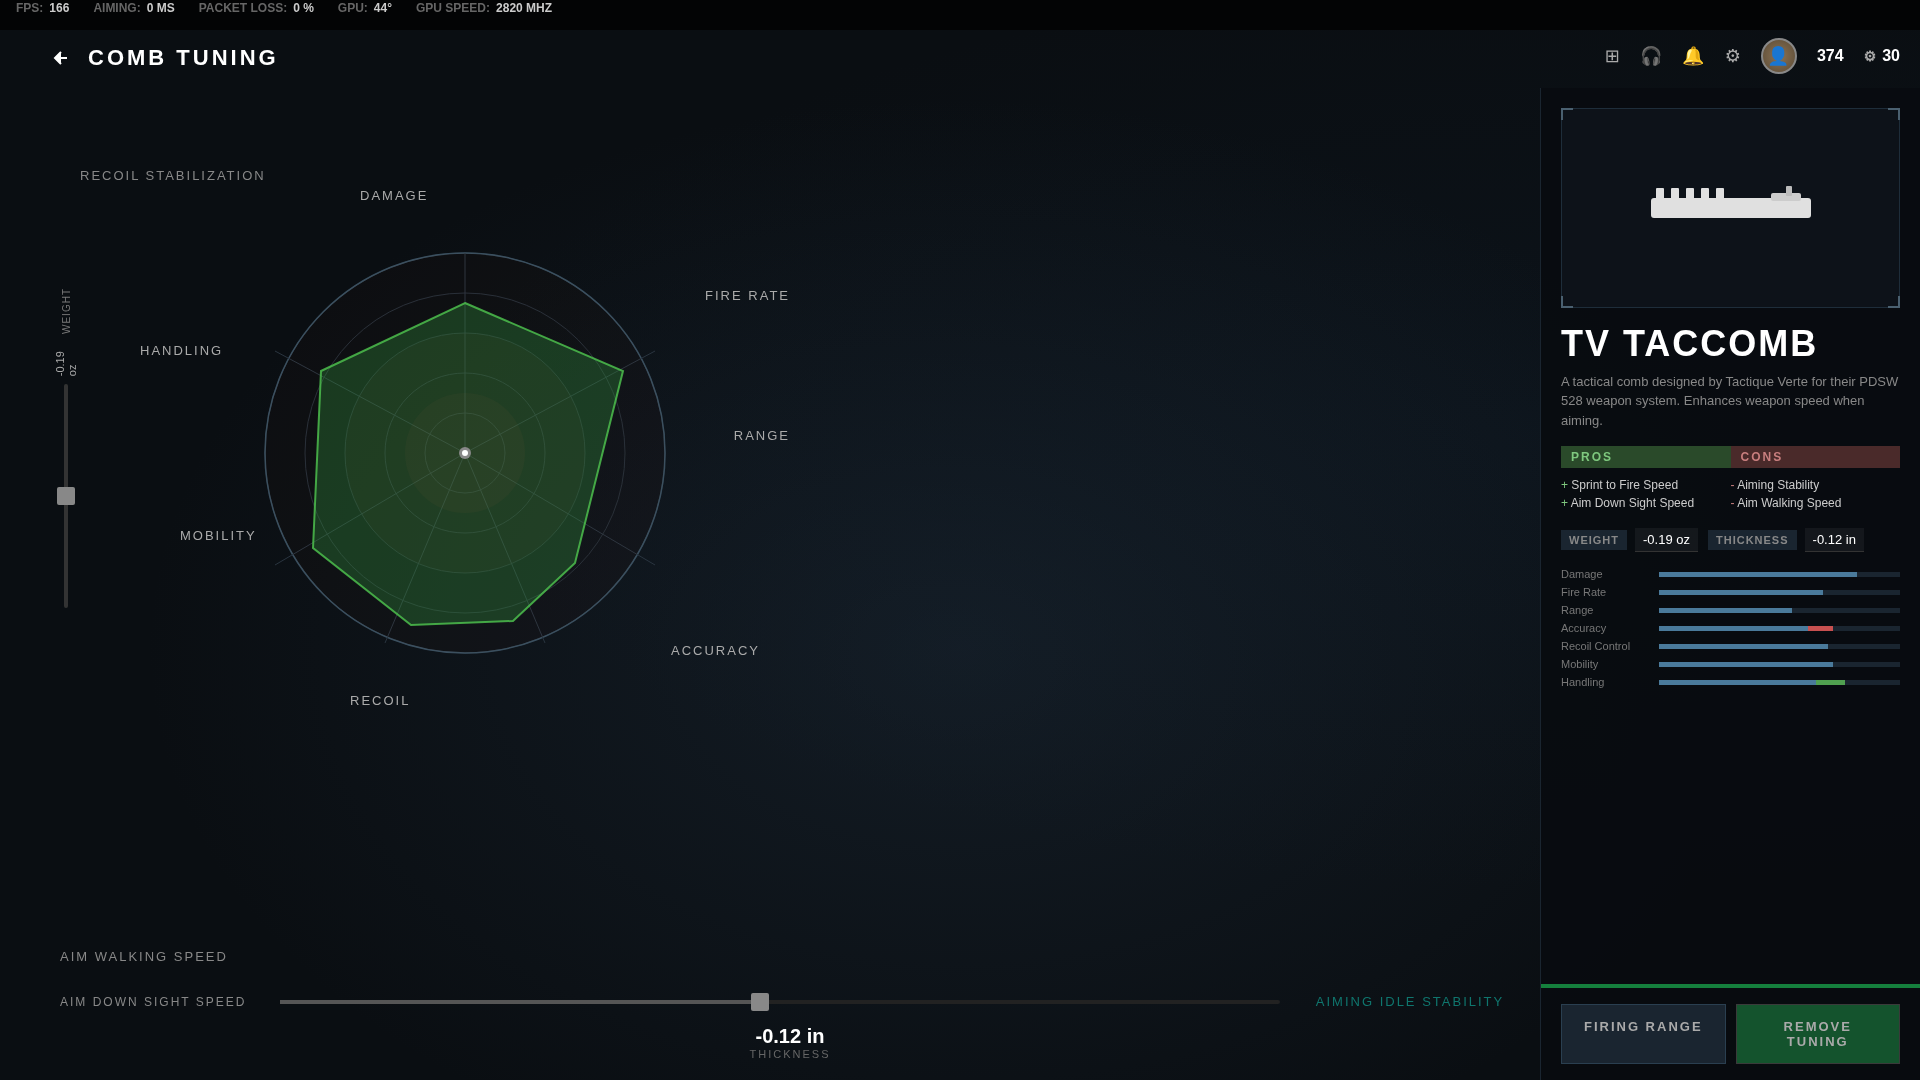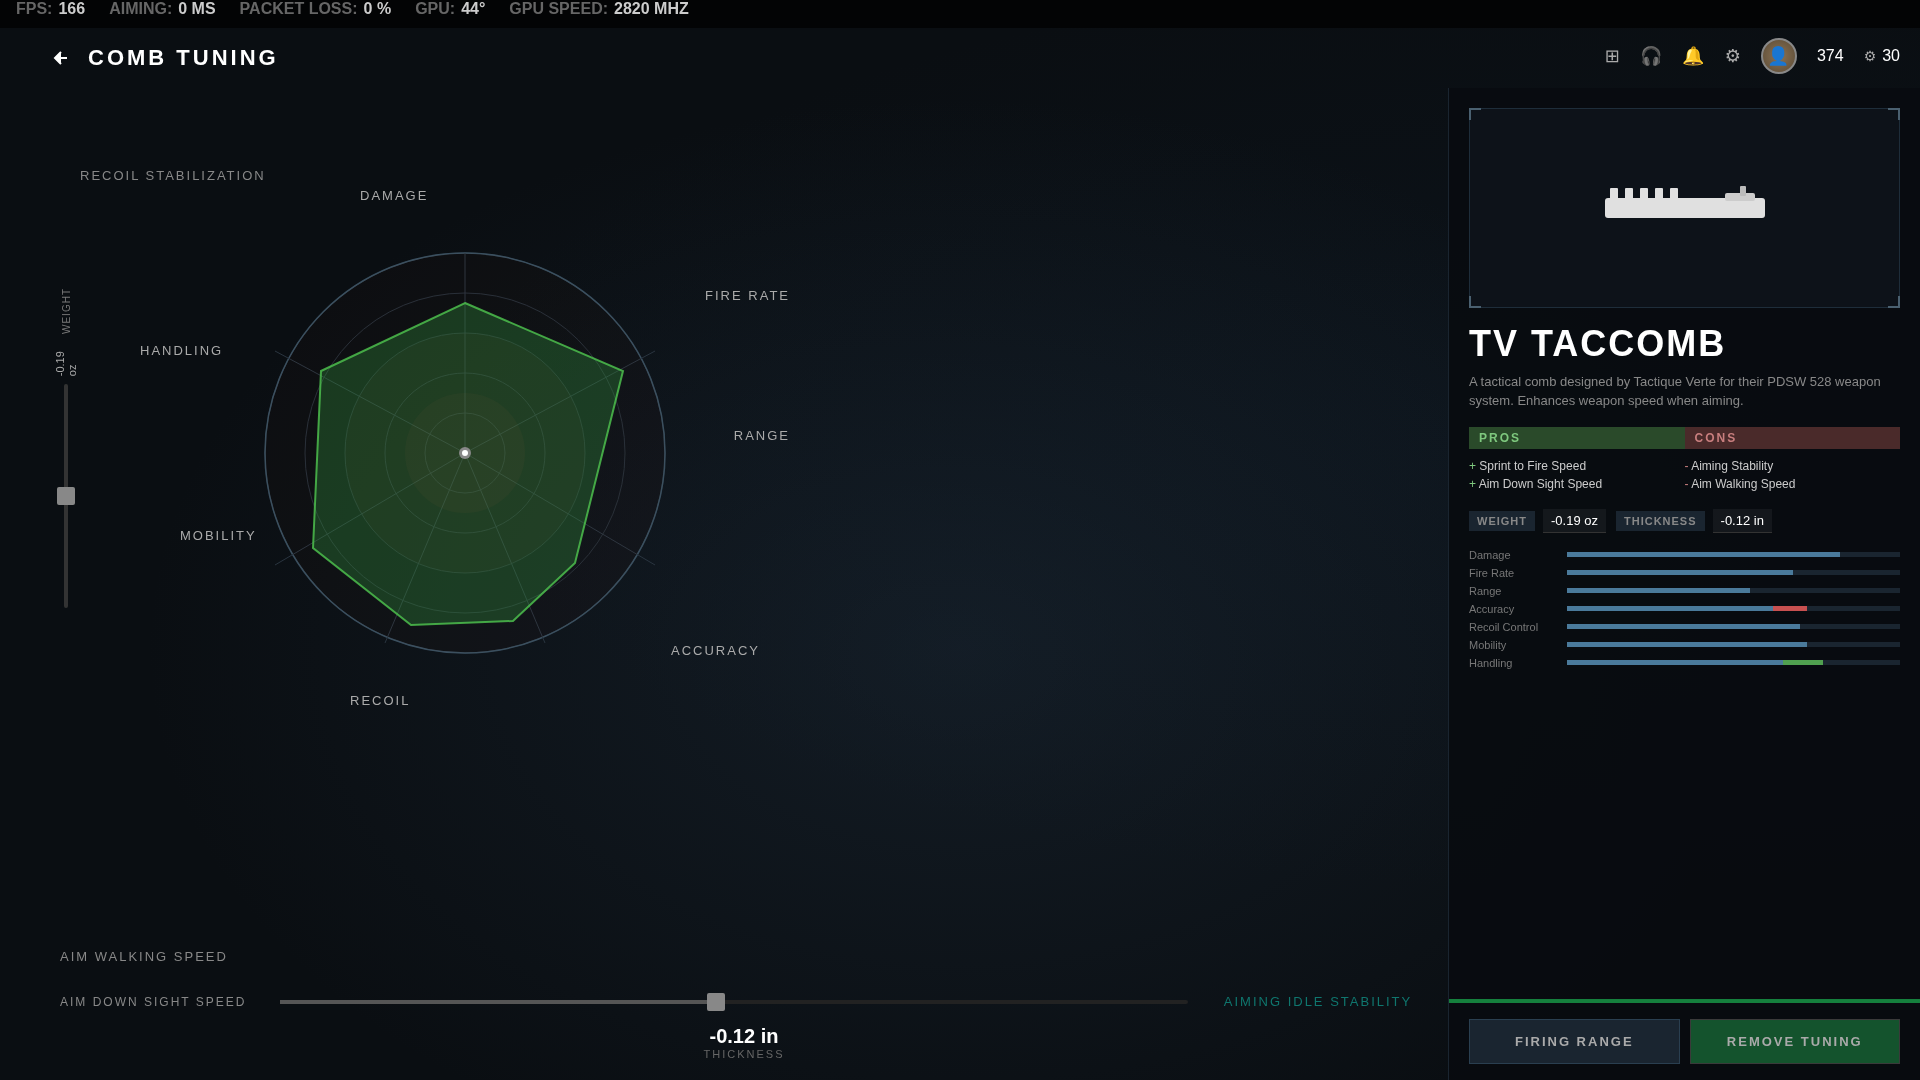--- a/index.html
+++ b/index.html
@@ -25,24 +25,24 @@
 
     
     .status-bar {
       position: absolute;
       top: 0;
       left: 0;
       right: 0;
       height: 28px;
       background: rgba(0,0,0,0.7);
       display: flex;
-      align-items: flex-start;
-      padding: 0 16px;
+      align-items: flex-end;
+      padding: 15px 16px;
       gap: 24px;
-      font-size: 16px;
+      font-size: 12px;
       font-weight: bold;
       color: #aaa;
       z-index: 100;
     }
     .status-bar .stat { display: flex; gap: 6px; }
     .status-bar .stat .label { color: #666; }
     .status-bar .stat .value { color: #ccc; }
 
     
     .nav-bar {
@@ -86,21 +86,21 @@
       color: #aaa;
       font-size: 18px;
       cursor: pointer;
     }
     .currency {
       display: flex;
       align-items: center;
       gap: 6px;
       color: #fff;
       font-size: 16px;
-      font-weight: normal;
+      font-weight: bold;
     }
     .avatar {
       width: 36px;
       height: 36px;
       border-radius: 50%;
       background: radial-gradient(circle, #8B7355, #5a4a35);
       border: 2px solid #888;
       display: flex;
       align-items: center;
       justify-content: center;
@@ -248,21 +248,21 @@
       letter-spacing: 2px;
       color: #0f766e;
       text-transform: uppercase;
       width: 220px;
       flex-shrink: 0;
       text-align: center;
     }
 
     
     .right-panel {
-      width: 472px;
+      width: 380px;
       background: rgba(8, 12, 16, 0.95);
       border-left: 1px solid #1a2530;
       display: flex;
       flex-direction: column;
       padding: 0;
       position: relative;
     }
 
     
     .weapon-image-area {

